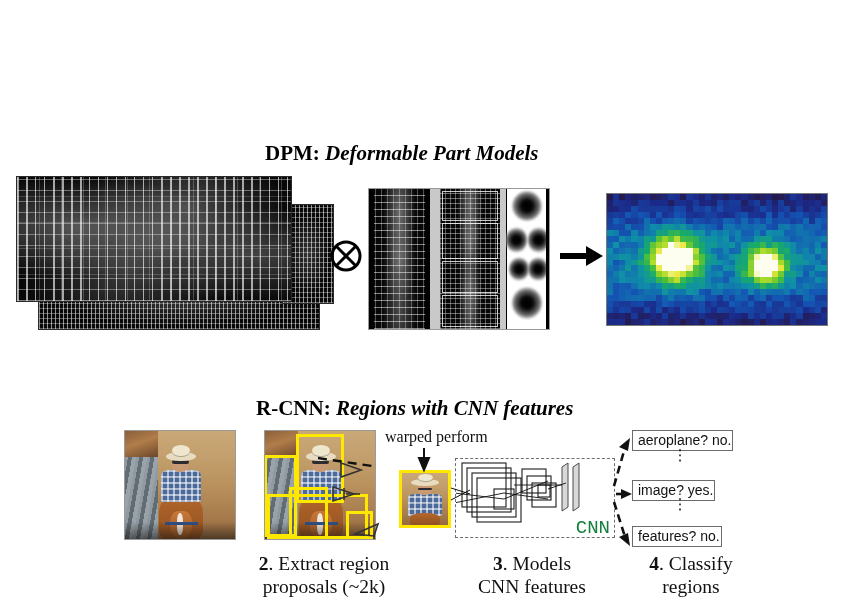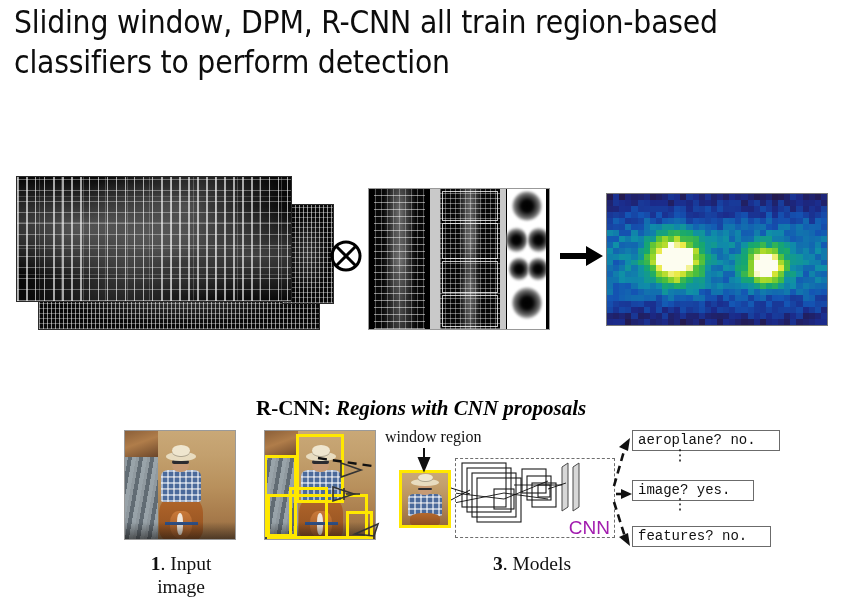--- a/index.html
+++ b/index.html
@@ -172,32 +172,32 @@
   #rcnn-warp  { left:399px; top:470px; width:52px; height:58px; border:3px solid #ffe800; }
 
   .ybox { position:absolute; border:3px solid #ffe800; }
 
   #cnnbox {
     position:absolute; left:455px; top:458px; width:160px; height:80px;
     border:1.5px dashed #6e6e6e;
   }
   #cnn-label {
     position:absolute; right:4px; bottom:-2px;
-    font-family:Liberation Sans, sans-serif;
-    font-size:19px; color:#a21caf;
+    font-family:Liberation Mono, monospace;
+    font-size:19px; color:#15803d;
   }
 
   .resbox {
     position:absolute;
     border:1px solid #6b6b6b;
     background:#fff;
-    font-family:Liberation Mono, monospace;
+    font-family:Liberation Sans, sans-serif;
     font-size:14px;
     color:#111;
-    padding:1px 23px 2px 5px;
+    padding:1px 1px 2px 5px;
     white-space:nowrap;
     line-height:16px;
   }
   #res0 { left:632px; top:430px; }
   #res1 { left:632px; top:480px; }
   #res2 { left:632px; top:526px; }
 
   .vdots {
     position:absolute;
     font-family:"Liberation Serif","DejaVu Serif",serif;
@@ -226,22 +226,25 @@
   #step3 { left:448px; top:552px; width:168px; }
   #step4 { left:616px; top:552px; width:150px; }
 
   svg.ovl { position:absolute; left:0; top:0; width:844px; height:611px; pointer-events:none; }
 </style>
 </head>
 <body>
 
 <div id="slide">
 
-  <div class="title">Sliding window, DPM, R-CNN all train region-based classifiers to perform detection</div>
-
+
+  <div class="sec-head" id="dpm-head">
+    <span class="lead">DPM:</span>
+    <span class="ital">Deformable Part Models</span>
+  </div>
 
   <div id="dpm-pyramid">
     <div class="hogsheet" style="left:22px; top:96px; width:282px; height:58px;">
       <div class="hogtex fine"></div>
     </div>
     <div class="hogsheet" style="left:266px; top:28px; width:52px; height:100px;">
       <div class="hogtex fine"></div>
     </div>
     <div class="hogsheet" style="left:0px; top:0px; width:276px; height:126px;">
       <div class="hogtex"></div>
@@ -1080,21 +1083,21 @@
         <div style="background:rgb(33,32,101)"></div>
         <div style="background:rgb(31,35,112)"></div>
         <div style="background:rgb(29,38,124)"></div>
         <div style="background:rgb(27,42,138)"></div>
         <div style="background:rgb(27,43,139)"></div>
       </div>
   </div>
 
   <div class="sec-head" id="rcnn-head">
     <span class="lead">R-CNN:</span>
-    <span class="ital">Regions with CNN proposals</span>
+    <span class="ital">Regions with CNN features</span>
   </div>
 
   <div class="photo" id="rcnn-input">
     <div class="topleftcrop"></div>
     <div class="railpanel"></div>
     <div class="horse" style="left:31%; top:58%;  width:40%; height:44%;"></div>
     <div class="horseface" style="left:41%; top:74%;  width:20%; height:26%;"></div>
     <div class="blaze" style="left:47%; top:76%;  width:6%;  height:20%;"></div>
     <div class="bluestrap" style="left:36%; top:84%;  width:30%; height:3%;"></div>
     <div class="shirt" style="left:33%; top:36%;  width:36%; height:30%;"></div>
@@ -1118,21 +1121,21 @@
     <div class="hatbrim" style="left:37%; top:19%;  width:28%; height:9%;"></div>
     <div class="hat" style="left:43%; top:13%;  width:16%; height:10%;"></div>
     <div class="shadow"></div>
     <div class="ybox" style="left:28%;  top:3%;   width:44%; height:64%;"></div>
     <div class="ybox" style="left:-1%;  top:22%;  width:30%; height:76%;"></div>
     <div class="ybox" style="left:22%;  top:52%;  width:35%; height:48%;"></div>
     <div class="ybox" style="left:74%;  top:74%;  width:24%; height:26%;"></div>
     <div class="ybox" style="left:2%;   top:58%;  width:92%; height:42%;"></div>
   </div>
 
-  <div id="warped-label">window region</div>
+  <div id="warped-label">warped perform</div>
   <div class="photo" id="rcnn-warp">
     <div class="shirt" style="left:12%; top:40%; width:76%; height:42%;"></div>
     <div class="face" style="left:34%; top:22%; width:32%; height:20%;"></div>
     <div class="shades" style="left:34%; top:28%; width:32%; height:5%;"></div>
     <div class="hatbrim" style="left:20%; top:11%; width:60%; height:14%;"></div>
     <div class="hat" style="left:35%; top:2%;  width:32%; height:14%;"></div>
     <div class="horse" style="left:18%; top:76%; width:64%; height:26%;"></div>
   </div>
 
   <div id="cnnbox">
@@ -1163,26 +1166,31 @@
     </svg>
     <div id="cnn-label">CNN</div>
   </div>
 
   <div class="resbox" id="res0">aeroplane? no.</div>
   <div class="vdots" id="dots0">⋮</div>
   <div class="resbox" id="res1">image? yes.</div>
   <div class="vdots" id="dots1">⋮</div>
   <div class="resbox" id="res2">features? no.</div>
 
-  <div class="step" id="step1">
-    <b>1</b><span>. Input</span><br>
-    <span>image</span>
+  <div class="step" id="step2">
+    <b>2</b><span>. Extract region</span><br>
+    <span>proposals (~2k)</span>
   </div>
   <div class="step" id="step3">
     <b>3</b><span>. Models</span><br>
+    <span>CNN features</span>
+  </div>
+  <div class="step" id="step4">
+    <b>4</b><span>. Classify</span><br>
+    <span>regions</span>
   </div>
 
   <svg class="ovl">
 
     <g stroke="#111" stroke-width="2" fill="#111">
       <line x1="424" y1="448" x2="424" y2="464"></line>
       <polygon points="424,470 419,458 429,458"></polygon>
     </g>
 
     <g stroke="#333" stroke-width="1.6" fill="none">

